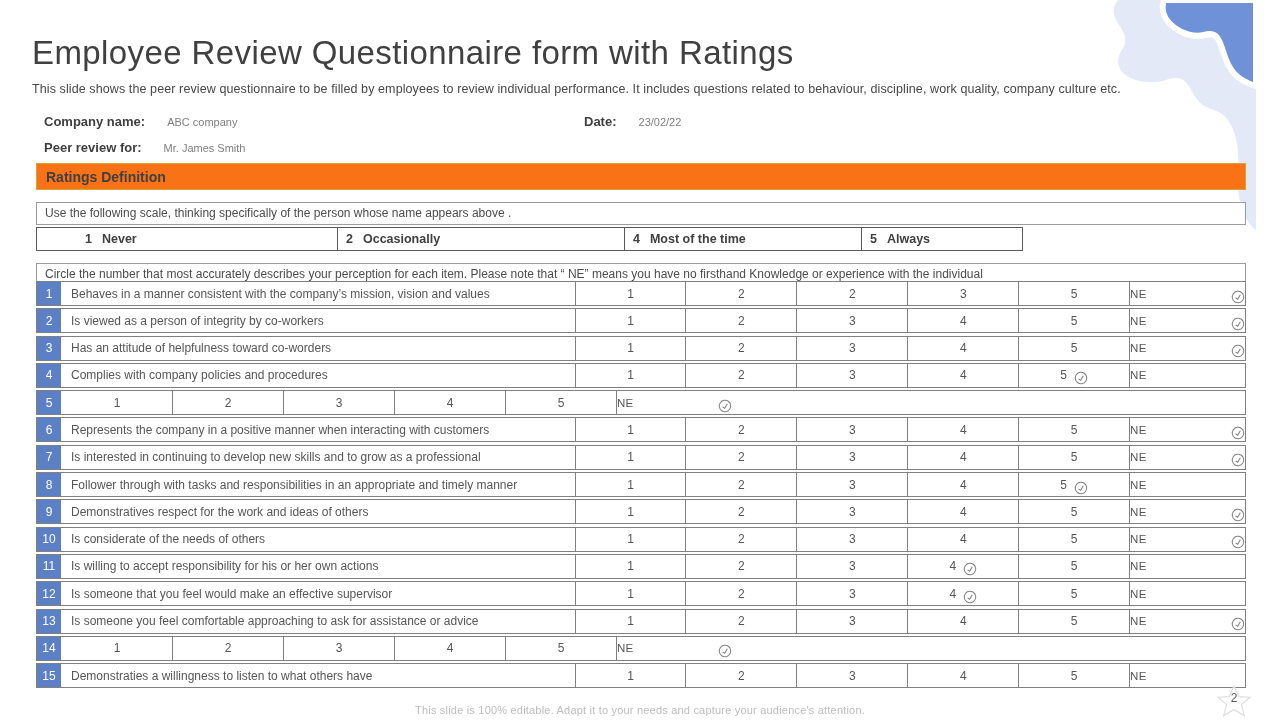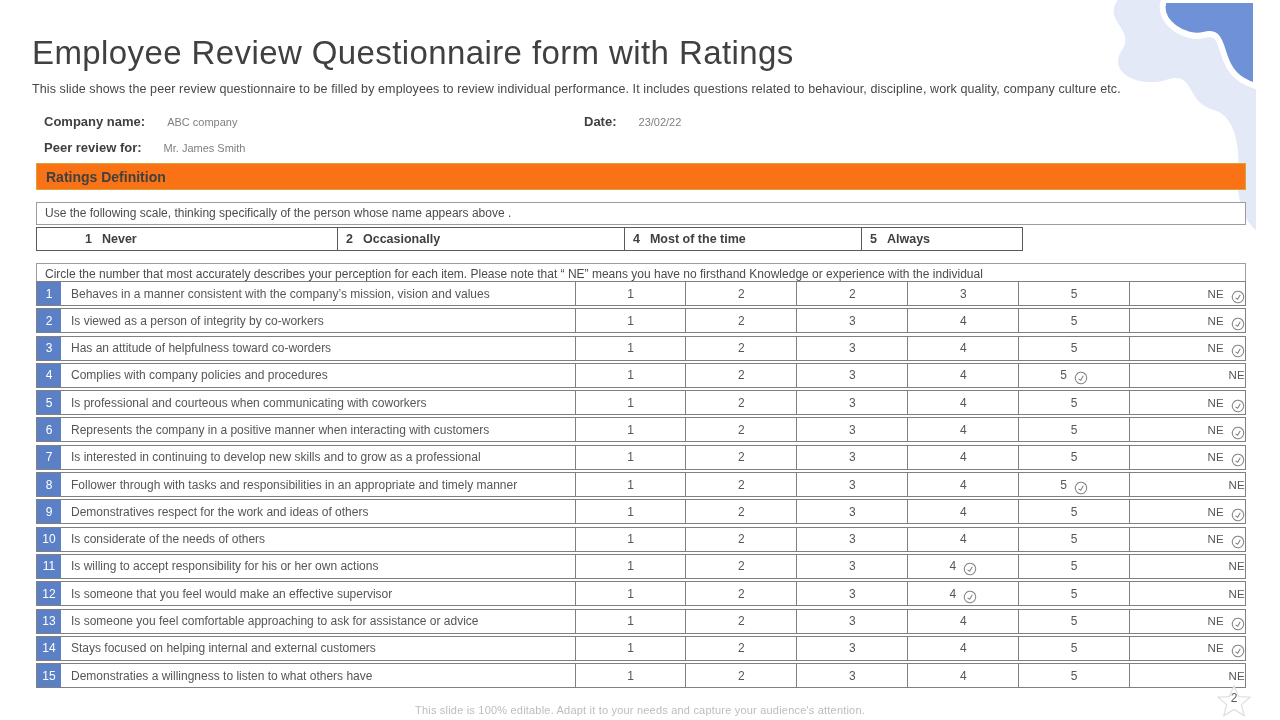--- a/index.html
+++ b/index.html
@@ -40,21 +40,21 @@
 
   
   .q-table { position:absolute; left:36px; top:281px; width:1210px; }
   .q-row { display:flex; height:25px; margin-bottom:2.3px; border:1px solid #808080; background:#fff; }
   .cell { height:100%; display:flex; align-items:center; font-size:12px; color:#565656; }
   .cell.num { width:25px; justify-content:center; background:#5B80C6; color:#fff;
               font-size:12px; border-right:1px solid #ffffff; }
   .cell.question { width:514px; padding-left:9px; border-right:1px solid #808080;
                    white-space:nowrap; overflow:hidden; }
   .cell.rating { width:111px; justify-content:center; border-right:1px solid #808080; }
-  .cell.ne { width:115px; justify-content:flex-end; border-right:none; font-size:11.5px;
+  .cell.ne { width:115px; justify-content:space-between; border-right:none; font-size:11.5px;
              letter-spacing:.3px; }
   .check-icon { display:inline-block; width:14px; height:14px; margin-left:7px;
                 transform:translateY(3px) rotate(-10deg); }
 
   
   .footer { position:absolute; left:0; top:704px; width:1280px; text-align:center;
             font-size:11px; color:#BDBDBD; letter-spacing:.2px; }
   .page-star { position:absolute; right:4px; bottom:0px; width:36px; height:36px; }
   .page-star .num { position:absolute; left:0; top:7px; width:36px; text-align:center;
                     font-size:12px; color:#595959; }
@@ -194,21 +194,20 @@
               <circle cx="10" cy="10" r="8.2" fill="none" stroke="#828282" stroke-width="1.5"></circle>
               <path d="M6.3 10.6 L9 13 L13.8 7.3" fill="none" stroke="#828282" stroke-width="1.5"></path>
             </svg></span>
         </div>
         <div class="cell ne">
           <span>NE</span>
         </div>
       </div>
       <div class="q-row">
         <div class="cell num">5</div>
-        <div class="cell question">Is professional and courteous when communicating with coworkers</div>
         <div class="cell rating">
           <span>1</span>
         </div>
         <div class="cell rating">
           <span>2</span>
         </div>
         <div class="cell rating">
           <span>3</span>
         </div>
         <div class="cell rating">
@@ -428,21 +427,20 @@
         <div class="cell ne">
           <span>NE</span>
           <span class="check-icon"><svg viewBox="0 0 20 20" width="14" height="14">
               <circle cx="10" cy="10" r="8.2" fill="none" stroke="#828282" stroke-width="1.5"></circle>
               <path d="M6.3 10.6 L9 13 L13.8 7.3" fill="none" stroke="#828282" stroke-width="1.5"></path>
             </svg></span>
         </div>
       </div>
       <div class="q-row">
         <div class="cell num">14</div>
-        <div class="cell question">Stays focused on helping internal and external customers</div>
         <div class="cell rating">
           <span>1</span>
         </div>
         <div class="cell rating">
           <span>2</span>
         </div>
         <div class="cell rating">
           <span>3</span>
         </div>
         <div class="cell rating">

